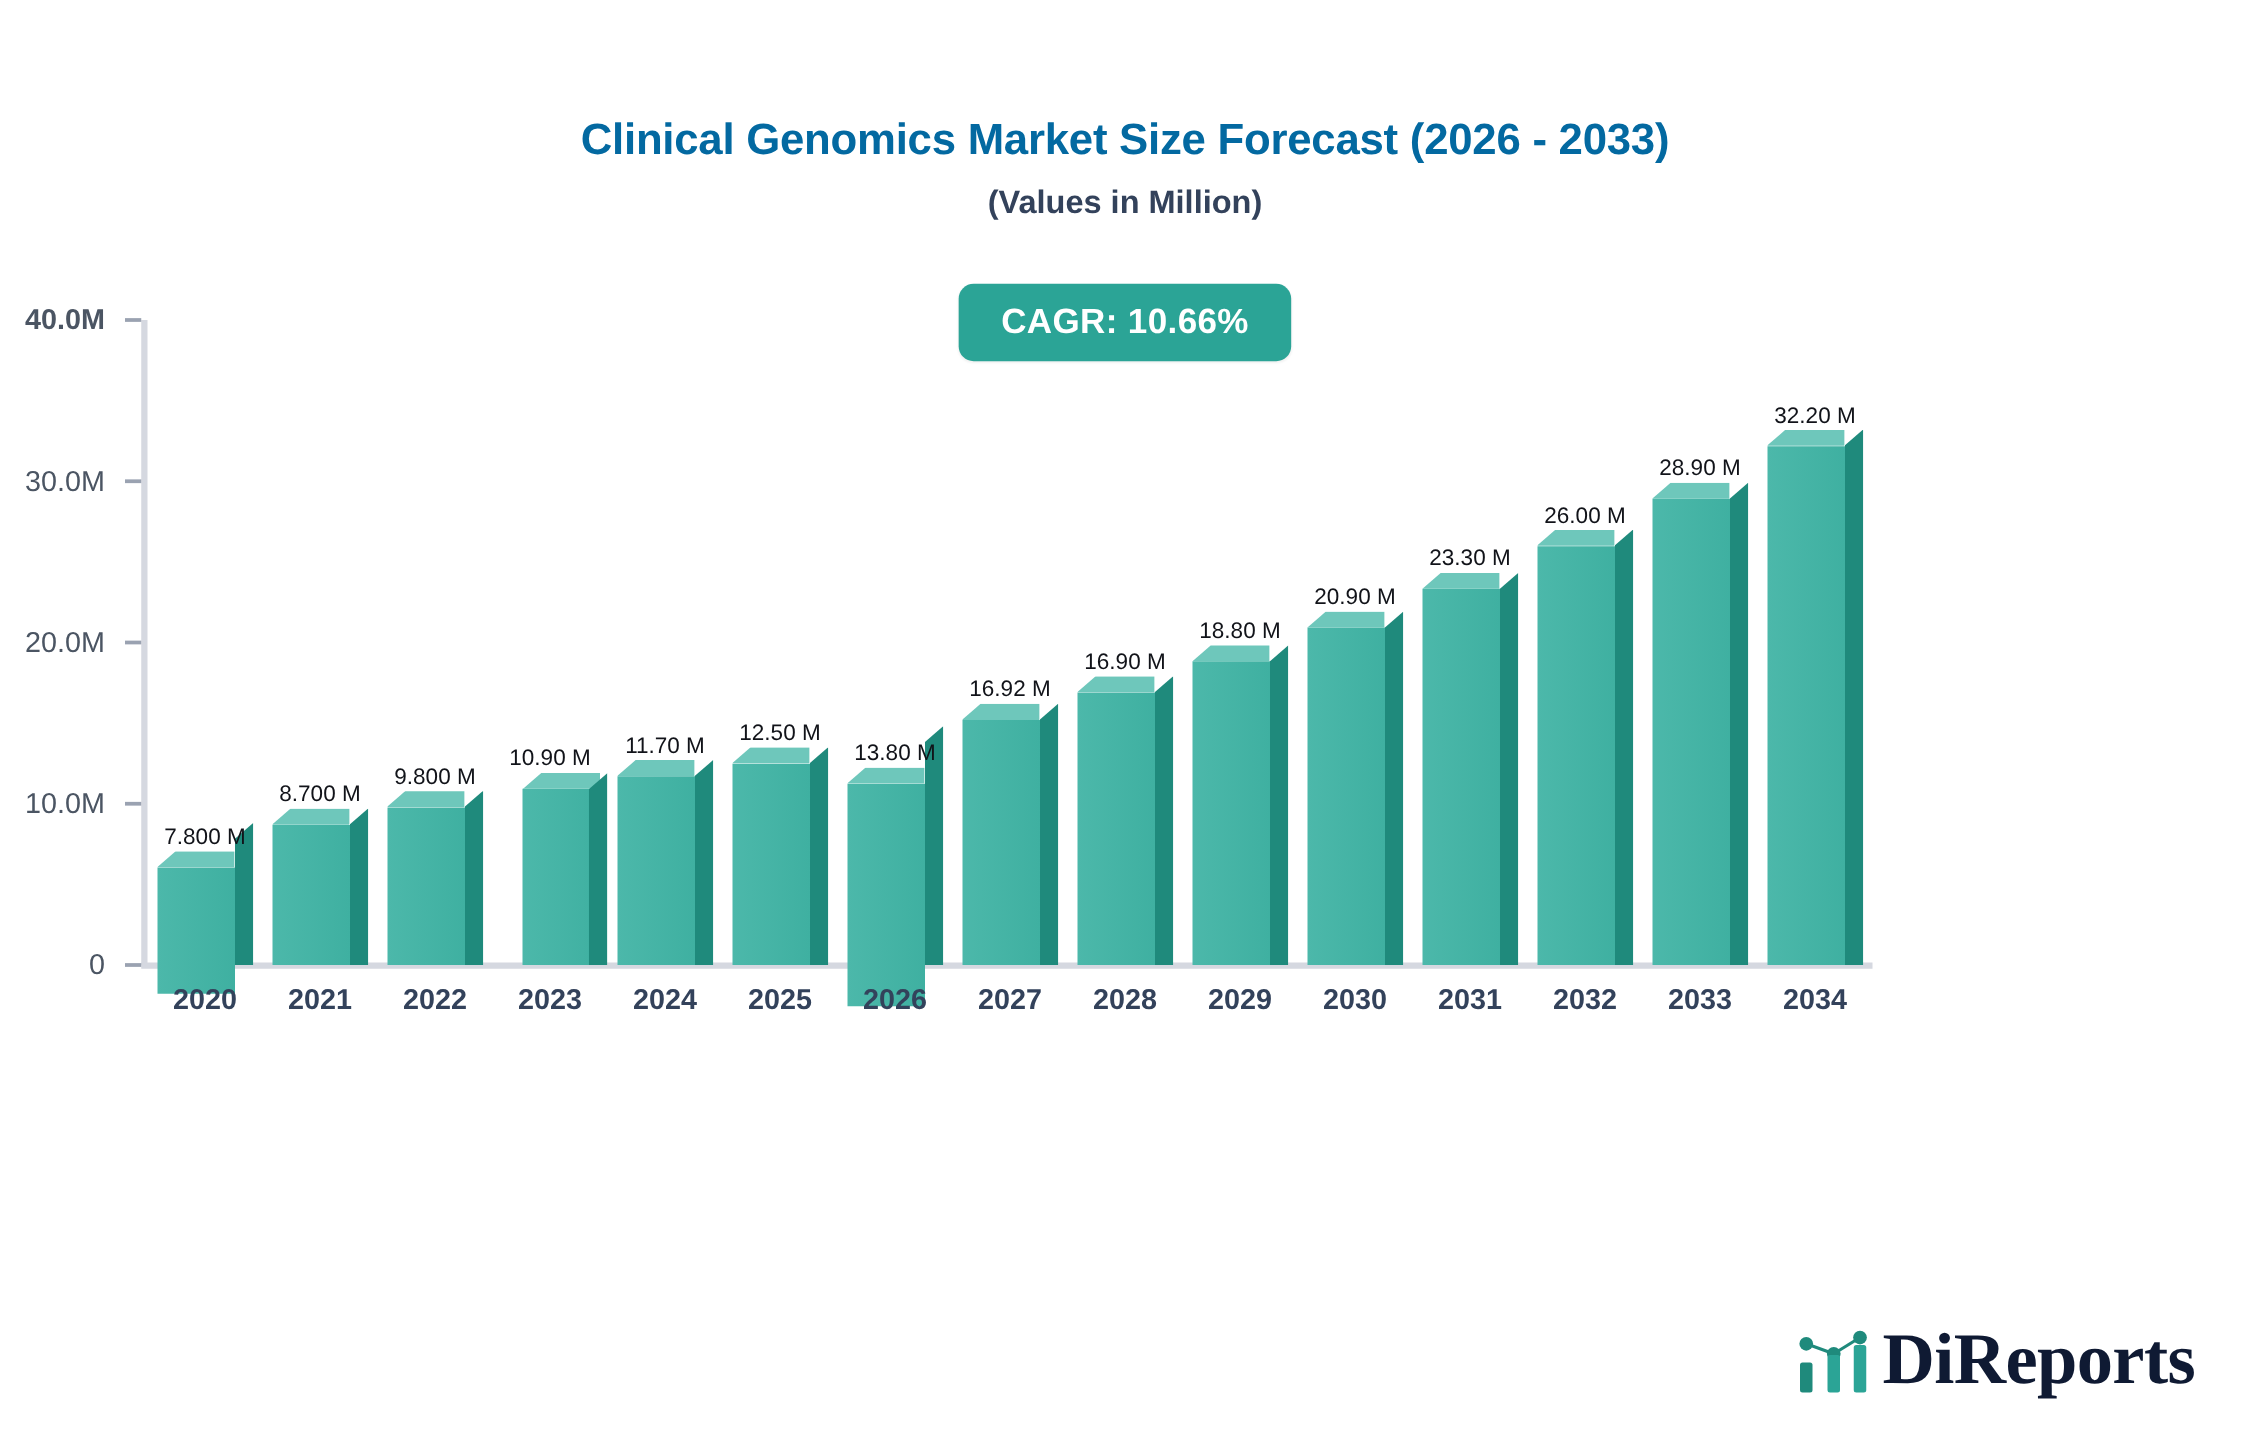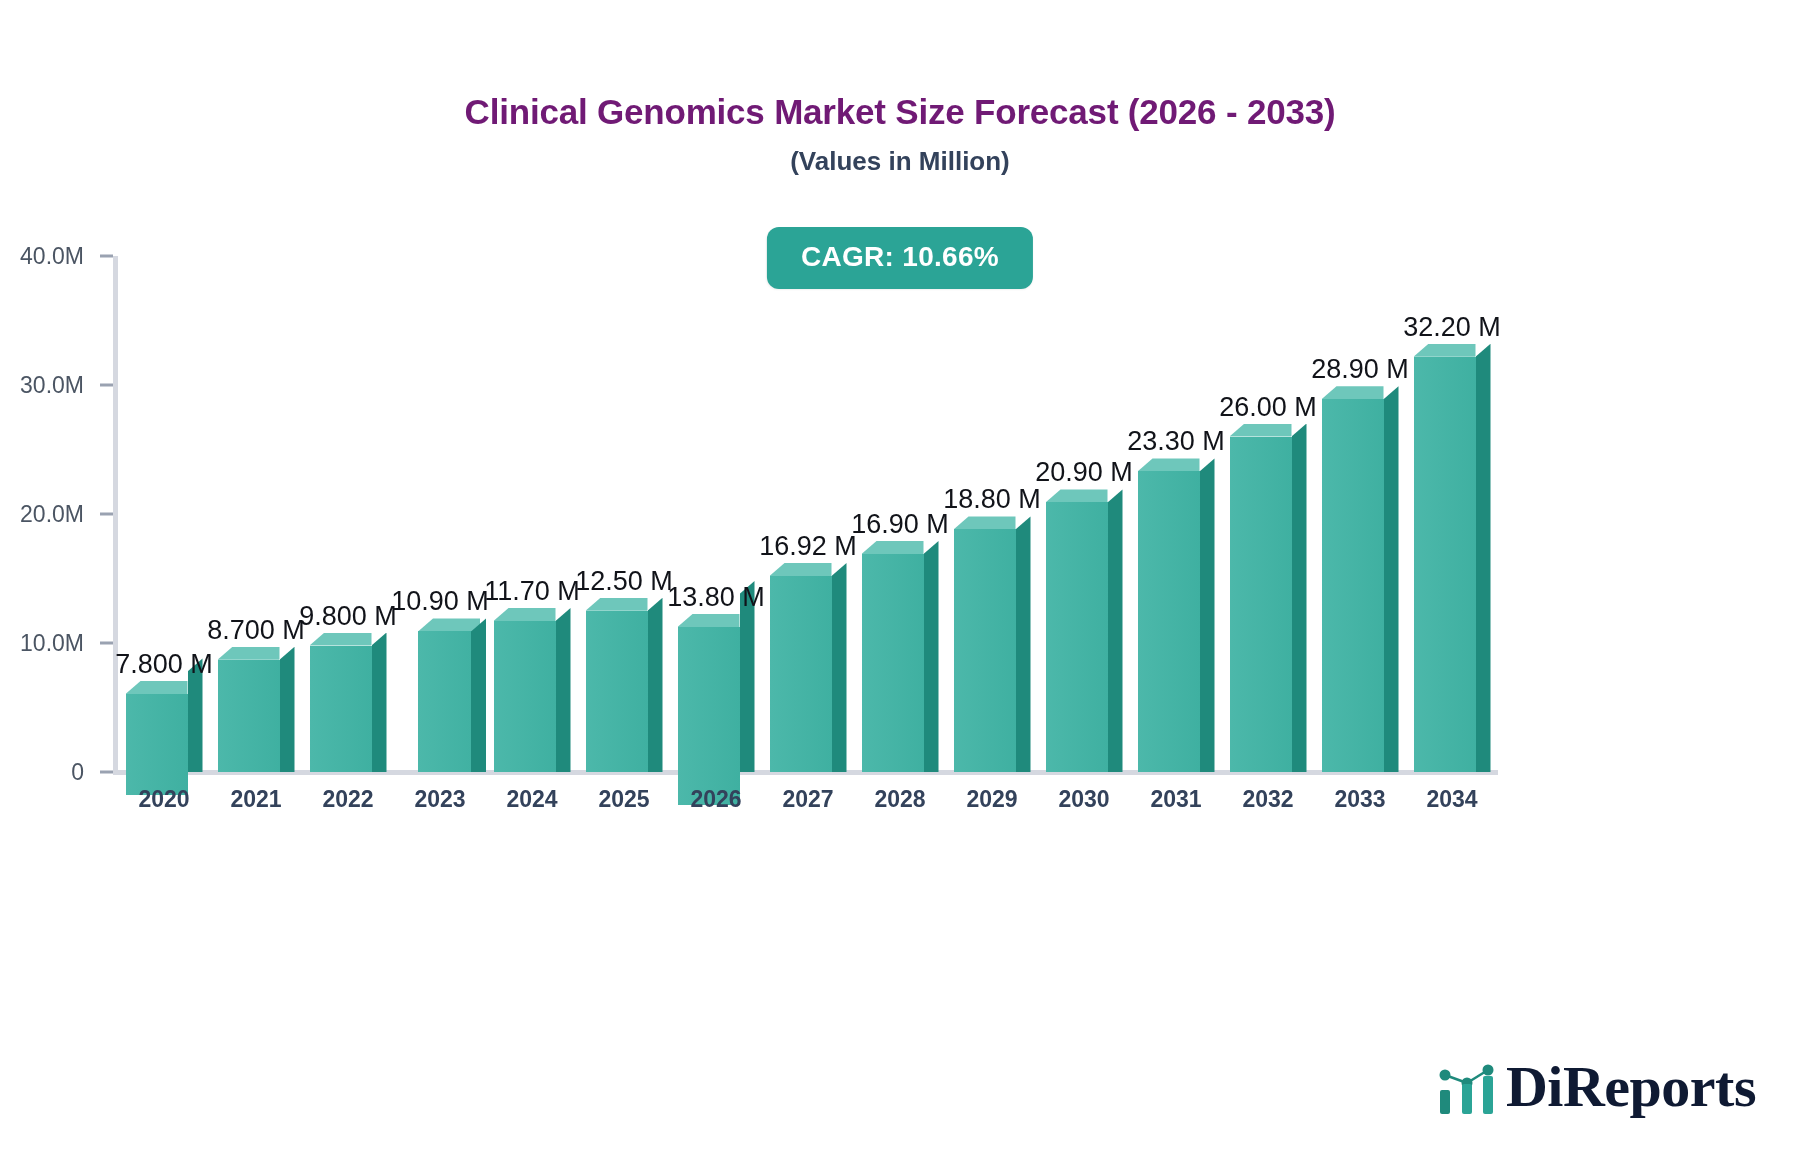--- a/index.html
+++ b/index.html
@@ -27,21 +27,21 @@
   #title-block {
     position: absolute;
     left: 0;
     top: 92px;
     width: 1800px;
     text-align: center;
   }
   #chart-title {
     font-size: 35px;
     font-weight: bold;
-    color: #701a75;
+    color: #0369a1;
     letter-spacing: -0.2px;
     line-height: 1.15;
     white-space: nowrap;
   }
   #chart-subtitle {
     margin-top: 14px;
     font-size: 26px;
     font-weight: bold;
     color: #33425b;
     white-space: nowrap;
@@ -156,21 +156,21 @@
     height: 13px;
     background: #6ec7bb;
     clip-path: polygon(0 100%, 15px 0, 100% 0, 100% 100%);
   }
   .bar-label {
     position: absolute;
     bottom: 100%;
     left: 50%;
     transform: translateX(-50%);
     margin-bottom: 14px;
-    font-size: 27px;
+    font-size: 18px;
     color: #111319;
     white-space: nowrap;
   }
 
   
   #x-ticks {
     position: absolute;
     left: 118px;
     top: 786px;
     width: 1380px;
@@ -215,21 +215,21 @@
     <div id="chart-title">Clinical Genomics Market Size Forecast (2026 - 2033)</div>
     <div id="chart-subtitle">(Values in Million)</div>
   </div>
 
   <div id="cagr-badge">CAGR: 10.66%</div>
 
   <div id="y-axis-line"></div>
   <div id="x-axis-line"></div>
 
   <div id="y-ticks">
-      <div class="ytick" style="top: 256px;">
+      <div class="ytick" style="top: 256px; font-weight: bold;">
         <span class="ylabel">40.0M</span>
         <span class="ydash"></span>
       </div>
       <div class="ytick" style="top: 385px;">
         <span class="ylabel">30.0M</span>
         <span class="ydash"></span>
       </div>
       <div class="ytick" style="top: 514px;">
         <span class="ylabel">20.0M</span>
         <span class="ydash"></span>

